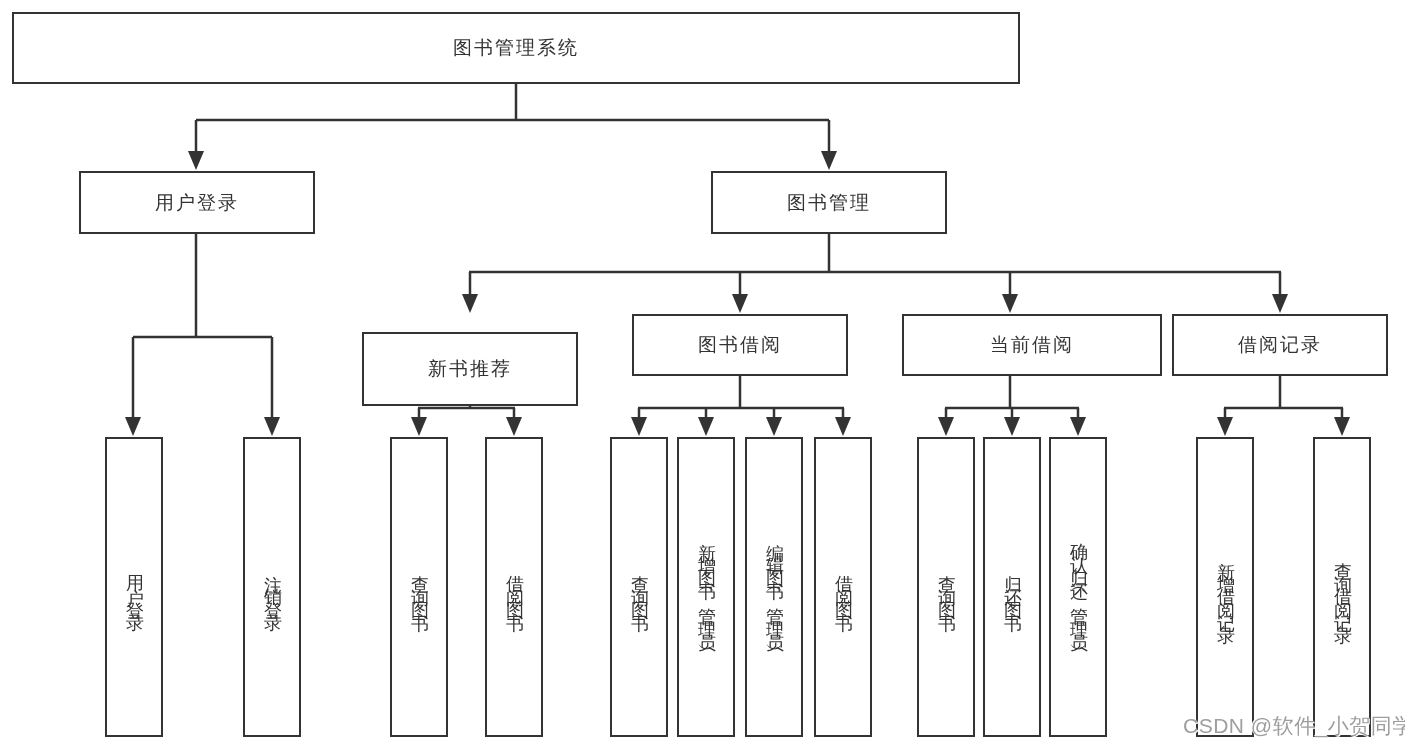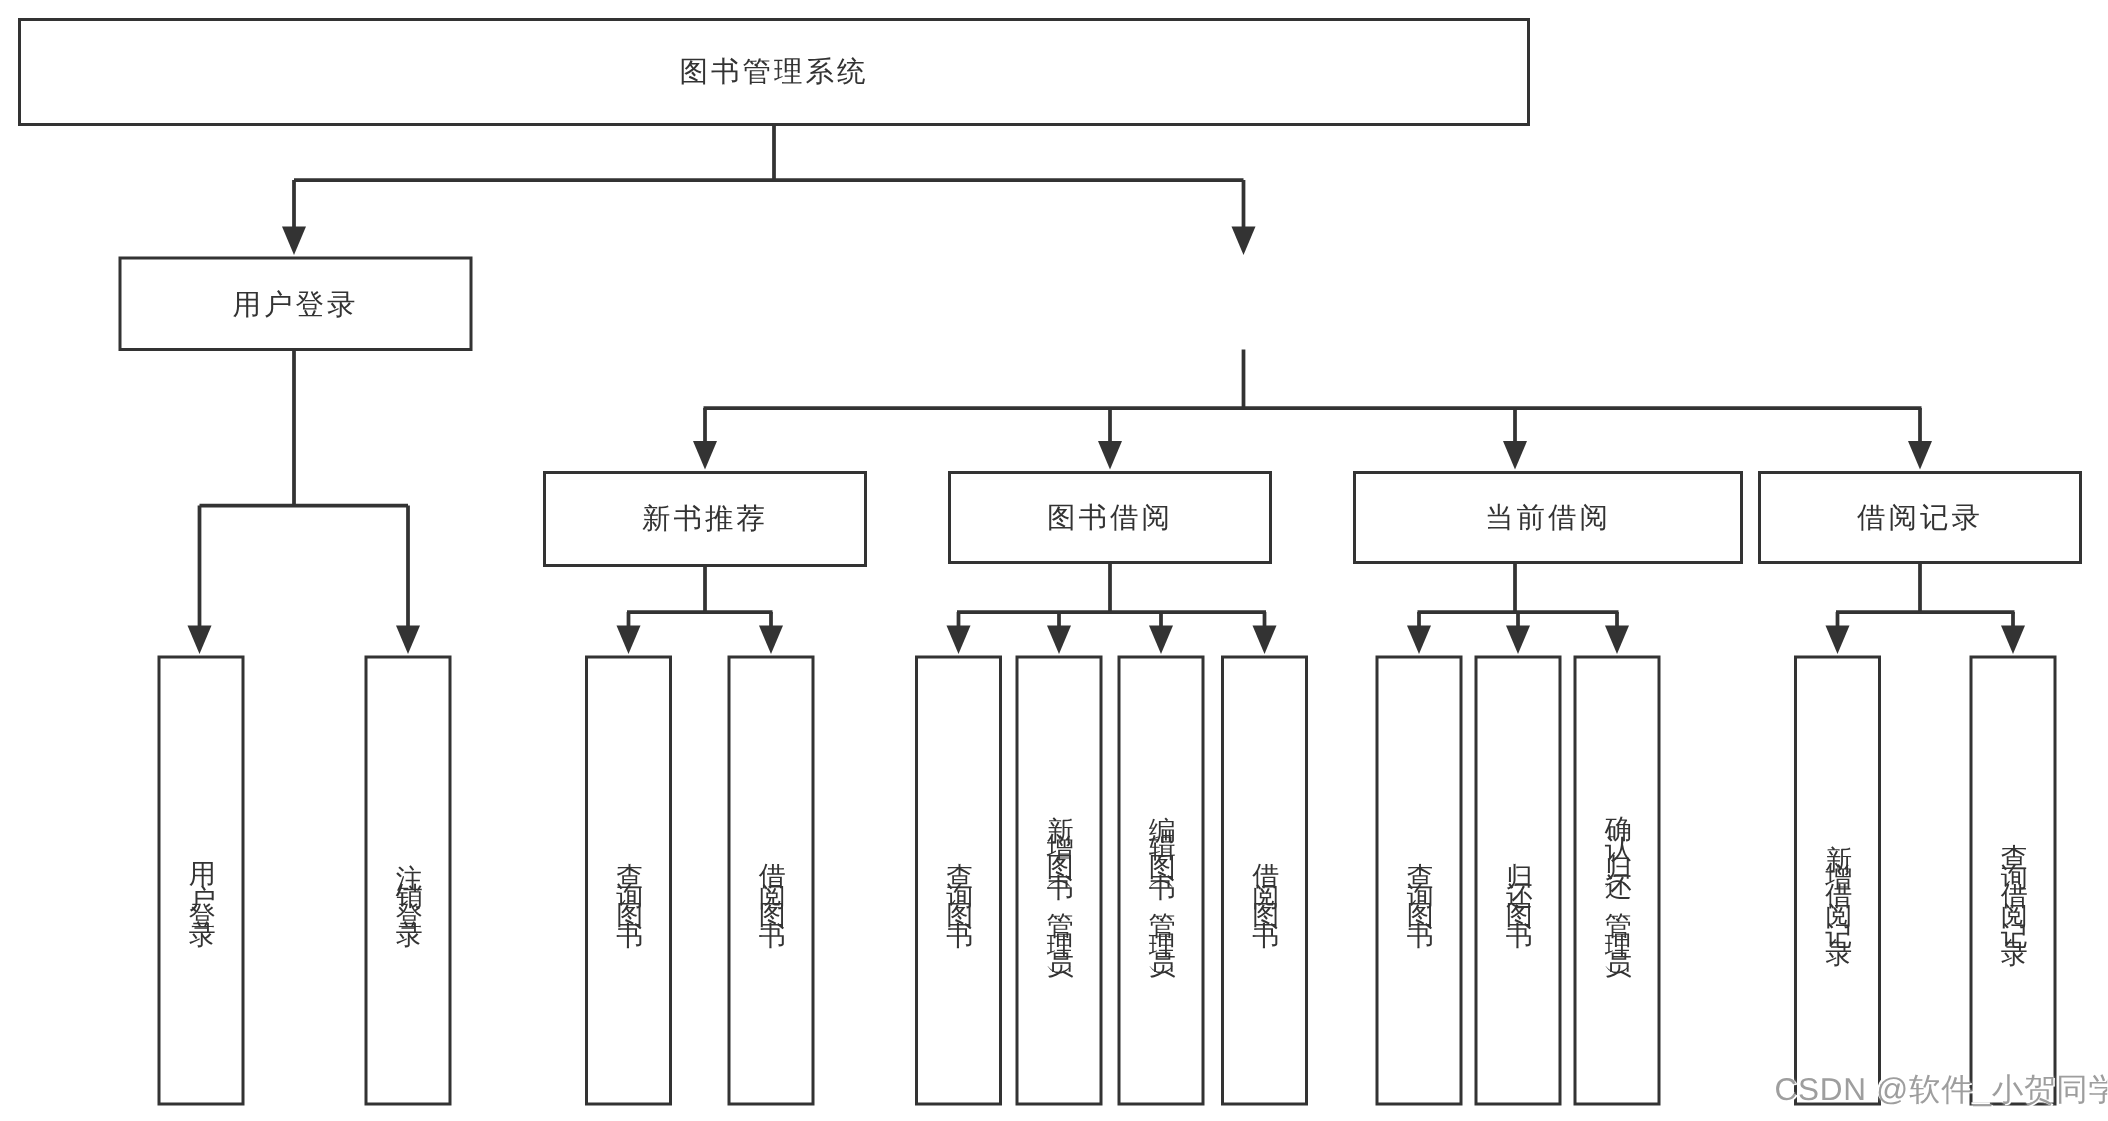--- a/index.html
+++ b/index.html
@@ -84,22 +84,25 @@
       <polygon points="1334,417 1350,417 1342,436" fill="#333333"></polygon>
     </svg>
 
   <div class="node hbox" style="left:12px;top:12px;width:1008px;height:72px">
     <span>图书管理系统</span>
   </div>
 
   <div class="node hbox" style="left:79px;top:171px;width:236px;height:63px">
     <span>用户登录</span>
   </div>
+  <div class="node hbox" style="left:711px;top:171px;width:236px;height:63px">
+    <span>图书管理</span>
+  </div>
 
-  <div class="node hbox" style="left:362px;top:314px;width:216px;height:64px">
+  <div class="node hbox" style="left:362px;top:332px;width:216px;height:74px">
     <span>新书推荐</span>
   </div>
   <div class="node hbox" style="left:632px;top:314px;width:216px;height:62px">
     <span>图书借阅</span>
   </div>
   <div class="node hbox" style="left:902px;top:314px;width:260px;height:62px">
     <span>当前借阅</span>
   </div>
   <div class="node hbox" style="left:1172px;top:314px;width:216px;height:62px">
     <span>借阅记录</span>

